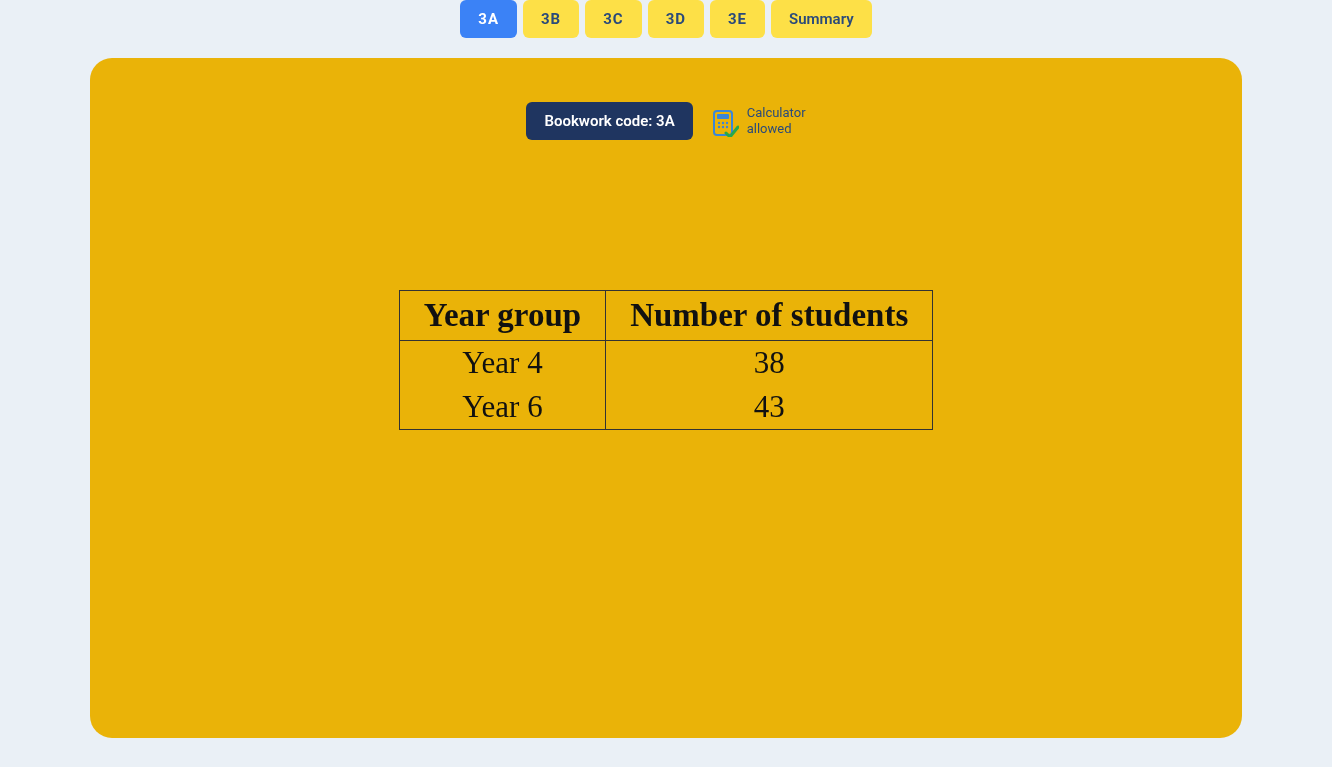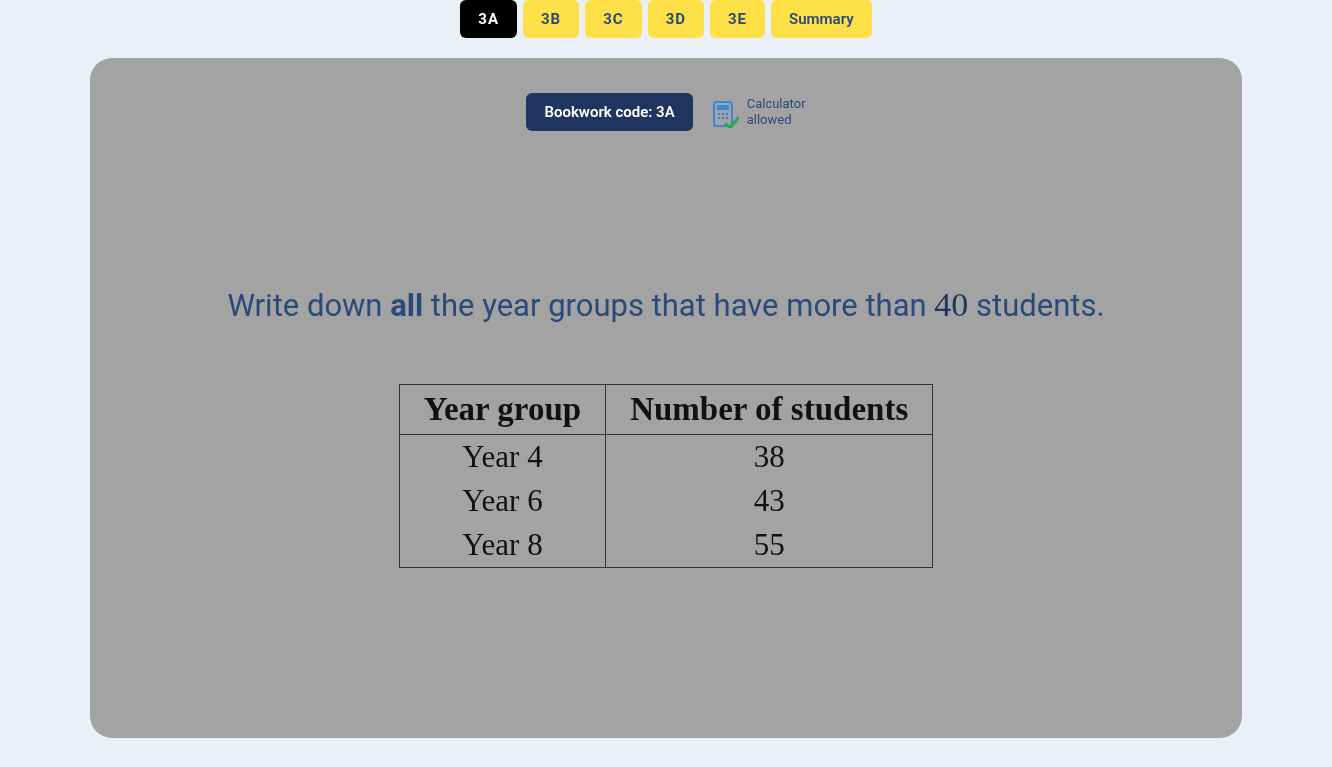--- a/index.html
+++ b/index.html
@@ -25,32 +25,32 @@
       padding: 10px 18px;
       font-size: 15px;
       font-weight: 700;
       letter-spacing: 1px;
       border-radius: 6px;
       cursor: pointer;
       color: #2a4a7a;
       background-color: #fde047;
     }
     .tab.active {
-      background-color: #000000;
+      background-color: #3b82f6;
       color: #ffffff;
     }
     .tab.summary {
       letter-spacing: 0;
       font-weight: 600;
     }
     .card {
-      background-color: #a3a3a3;
+      background-color: #eab308;
       border-radius: 22px;
       margin: 20px 90px 0 90px;
-      padding: 35px 50px 80px 50px;
+      padding: 44px 50px 80px 50px;
       min-height: 680px;
     }
     .meta-row {
       display: flex;
       justify-content: center;
       align-items: center;
       gap: 18px;
       margin-bottom: 150px;
     }
     .bookwork-badge {
@@ -149,40 +149,33 @@
           <path d="M15 24 L19 28 L27 18" fill="none" stroke="#2aa84a" stroke-width="3" stroke-linecap="round" stroke-linejoin="round"></path>
         </svg>
       </div>
       <div class="calc-text">
         <span>Calculator</span>
         <span>allowed</span>
       </div>
     </div>
   </div>
 
-  <div class="question">
-    <span>Write down </span><strong>all</strong><span> the year groups that have more than </span><span class="num">40</span><span> students.</span>
-  </div>
 
   <table class="data-table">
     <thead>
       <tr>
         <th>Year group</th>
         <th>Number of students</th>
       </tr>
     </thead>
     <tbody>
       <tr>
         <td>Year 4</td>
         <td>38</td>
       </tr>
       <tr>
         <td>Year 6</td>
         <td>43</td>
       </tr>
-      <tr>
-        <td>Year 8</td>
-        <td>55</td>
-      </tr>
     </tbody>
   </table>
 
 </div>
 
 </body></html>

